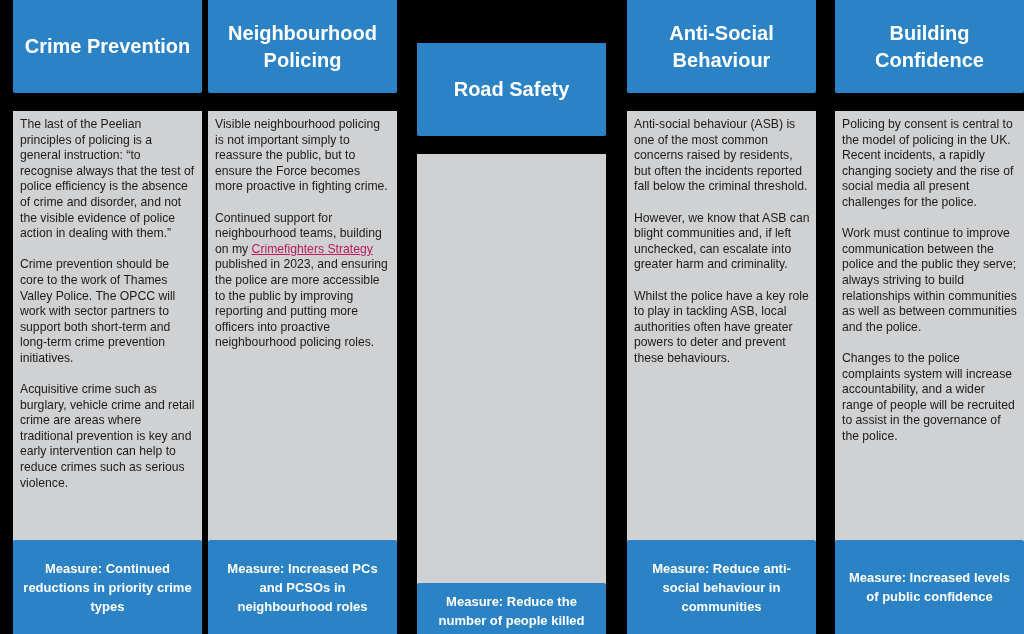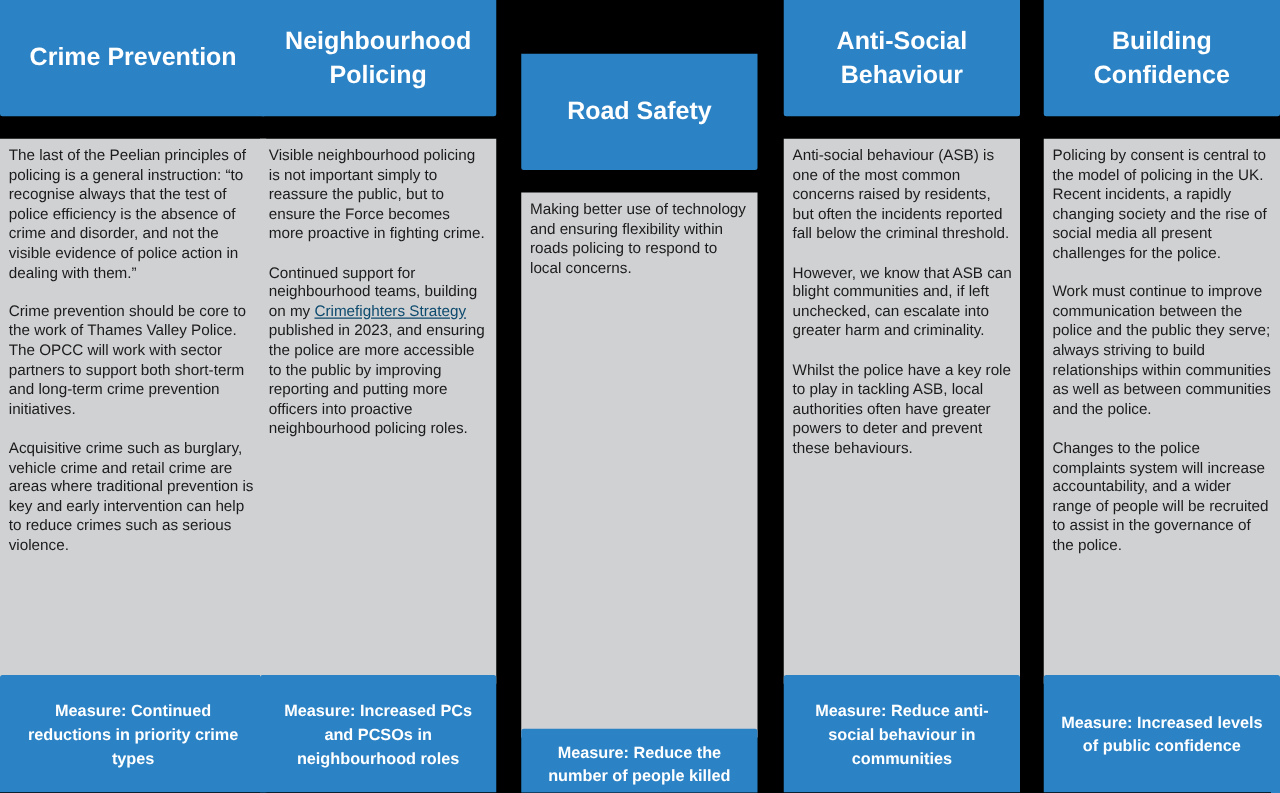--- a/index.html
+++ b/index.html
@@ -1,39 +1,39 @@
 <!DOCTYPE html>
 <html><head>
 <meta charset="utf-8">
 <style>
   html, body { margin:0; padding:0; }
   body {
     width:1024px; height:634px; background:#000; overflow:hidden; position:relative;
     font-family:"Liberation Sans", "DejaVu Sans", sans-serif;
   }
   .col { position:absolute; top:0; width:189px; height:634px; }
-  .col:nth-of-type(1){ left:0;padding-left:24px; }
+  .col:nth-of-type(1){ left:13px; }
   .col:nth-of-type(2){ left:208px; }
   .col:nth-of-type(3){ left:417px;margin-top:43px; }
   .col:nth-of-type(4){ left:627px; }
   .col:nth-of-type(5){ left:835px; }
   .head {
     position:absolute; left:0; top:0; width:100%; height:93px;
     background:#2b82c5; color:#fff; display:flex; align-items:center; justify-content:center;
     text-align:center; font-weight:bold; font-size:20px; line-height:27px;
     border-radius:0 0 2px 2px;
   }
   .head span { display:block; padding:0 4px; }
   .body {
     position:absolute; left:0; top:111px; width:100%; height:436px;
     background:#d0d1d3; color:#1b1b1b; box-sizing:border-box; padding:6px 6px 0 7px;
     font-size:12.2px; line-height:15.6px;
   }
   .body p { margin:0 0 15.6px 0; }
-  .body a { color:#0c4a6e; text-decoration:underline; }
+  .body a { color:#be185d; text-decoration:underline; }
   .measure {
     position:absolute; left:0; top:540px; width:100%; height:94px;
     background:#2b82c5; color:#fff; display:flex; align-items:center; justify-content:center;
     text-align:center; font-weight:bold; font-size:13px; line-height:19px;
     border-radius:2px 2px 0 0;
   }
   .measure span { display:block; padding:0 10px; }
 </style>
 </head>
 <body>
@@ -63,21 +63,20 @@
   <div class="measure">
       <span>Measure: Increased PCs and PCSOs in neighbourhood roles</span>
     </div>
 </div>
 
 <div class="col">
   <div class="head">
       <span>Road Safety</span>
     </div>
   <div class="body">
-    <p>Making better use of technology and ensuring flexibility within roads policing to respond to local concerns.</p>
   </div>
   <div class="measure">
       <span>Measure: Reduce the number of people killed and seriously injured on our roads</span>
     </div>
 </div>
 
 <div class="col">
   <div class="head">
       <span>Anti-Social Behaviour</span>
     </div>

